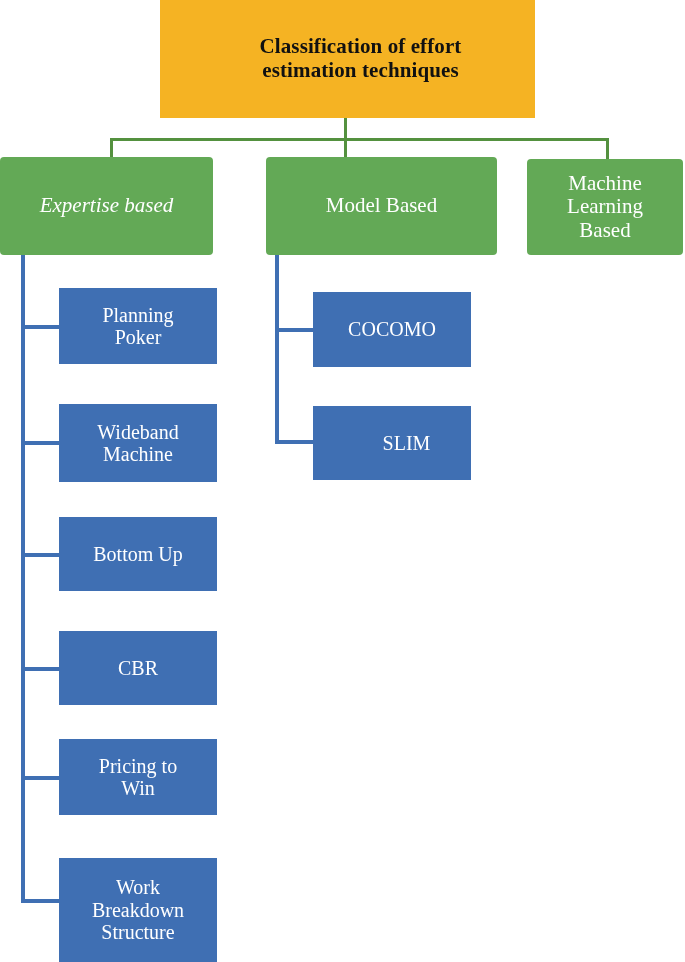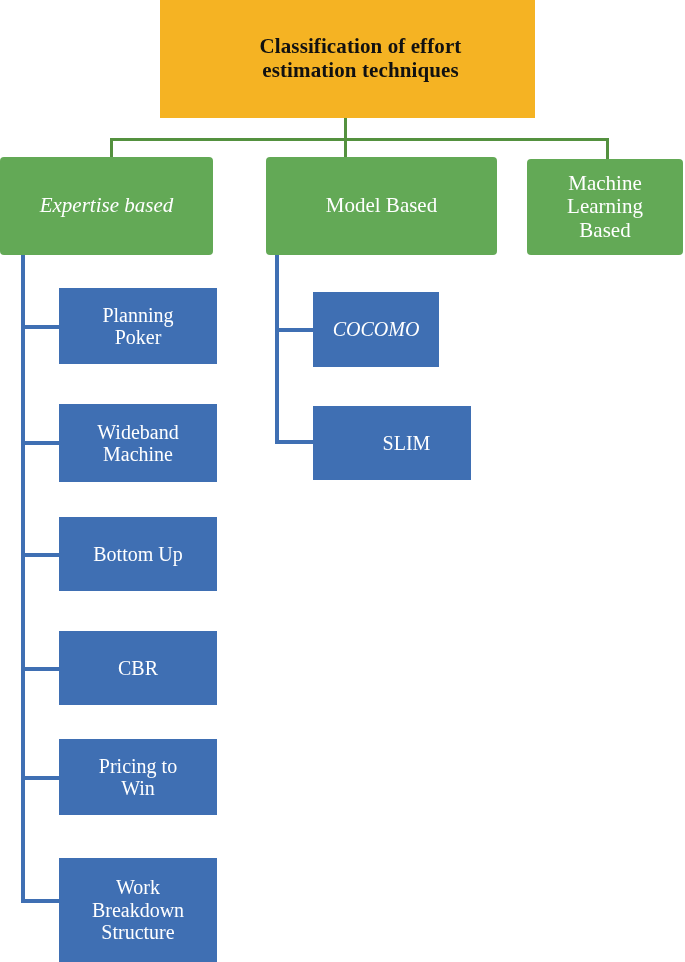--- a/index.html
+++ b/index.html
@@ -119,17 +119,17 @@
 
   <div class="node node-blue" style="left:59px; top:858px; width:158px; height:104px;">Work
 Breakdown
 Structure</div>
 
   <div class="conn conn-blue" style="left:275px; top:255px; width:4px; height:189px;"></div>
 
   <div class="conn conn-blue" style="left:275px; top:328px; width:39px; height:4px;"></div>
   <div class="conn conn-blue" style="left:275px; top:440px; width:39px; height:4px;"></div>
 
-  <div class="node node-blue" style="left:313px; top:292px; width:126px; height:75px;font-style:italic;">COCOMO</div>
+  <div class="node node-blue" style="left:313px; top:292px; width:158px; height:75px;">COCOMO</div>
 
   <div class="node node-blue" style="left:313px; top:406px; width:158px; height:74px;padding-left:35px;">SLIM</div>
 
 </div>
 
 </body></html>

